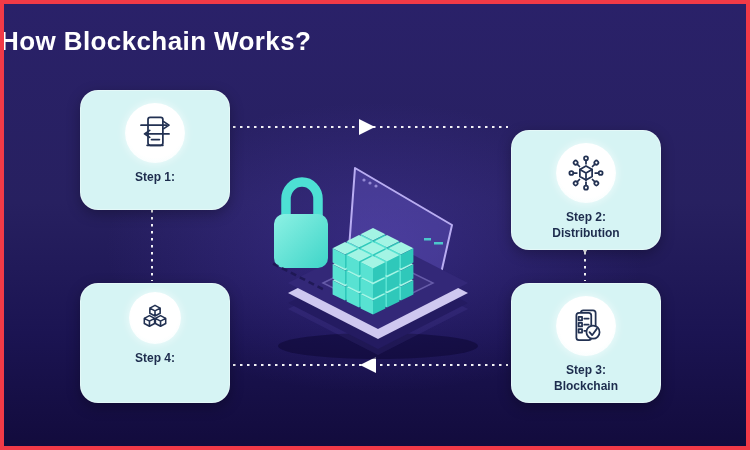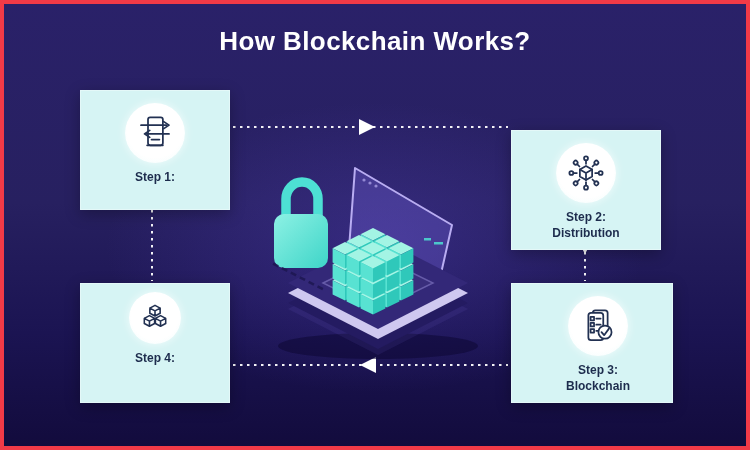--- a/index.html
+++ b/index.html
@@ -1,27 +1,27 @@
 <!DOCTYPE html>
 <html style="--border: #f23a47; --card-bg: #d6f4f4; --card-text: #1d2c4d; --arrow: #ffffff; --accent-teal: #55e3d6; --background-top: #2a2169; --background-bottom: #120b3c;"><head>
 <meta charset="utf-8">
 <style>
   html,body{margin:0;padding:0;background:#0c0830;font-family:"Liberation Sans",sans-serif;}
   .canvas{position:relative;width:750px;height:450px;overflow:hidden;
     background:
       radial-gradient(58% 52% at 50% 55%, rgba(96,74,210,0.30) 0%, rgba(96,74,210,0) 62%),
       linear-gradient(180deg,#2a2169 0%,#272060 45%,#1b1452 74%,#120b3c 100%);}
   .frame{position:absolute;inset:0;border:4px solid var(--border,#f23a47);pointer-events:none;z-index:50;}
-  .title{position:absolute;top:26px;left:0;width:100%;text-align:center;color:#ffffff;
+  .title{position:absolute;top:26px;left:0;width:100%;text-align:left;color:#ffffff;
     font-size:26px;font-weight:700;letter-spacing:.4px;z-index:10;}
-  .card{position:absolute;width:148px;height:118px;border-radius:0;
+  .card{position:absolute;width:148px;height:118px;border-radius:18px;
     background:var(--card-bg,#d6f4f4);border:1px solid rgba(255,255,255,0.35);
     box-shadow:0 4px 14px rgba(0,0,0,0.28);display:flex;flex-direction:column;align-items:center;z-index:10;}
   .card.c1{left:80px;top:90px;}  .card.c2{left:511px;top:90px;margin-top:40px;}
-  .card.c3{left:511px;top:283px;padding-left:12px;}.card.c4{left:80px;top:283px;}
+  .card.c3{left:511px;top:283px;}.card.c4{left:80px;top:283px;}
   .icon-circle{width:60px;height:60px;border-radius:50%;margin-top:12px;
     background:radial-gradient(circle at 50% 45%,#ffffff 62%,#eefcfc 100%);
     display:flex;align-items:center;justify-content:center;box-shadow:0 0 10px rgba(255,255,255,0.7);}
   .card.c4 .icon-circle{width:52px;height:52px;margin-top:8px;}
   .icon-circle svg{width:42px;height:42px;}
   .card.c4 .icon-circle svg{width:38px;height:38px;}
   .step-text{margin-top:7px;text-align:center;color:var(--card-text,#1d2c4d);
     font-size:12px;font-weight:700;line-height:1.3;padding:0 8px;}
   .step-text .l1,.step-text .l2{display:block;}
   .icon-stroke{fill:none;stroke:#223152;stroke-width:4;stroke-linecap:round;stroke-linejoin:round;}

